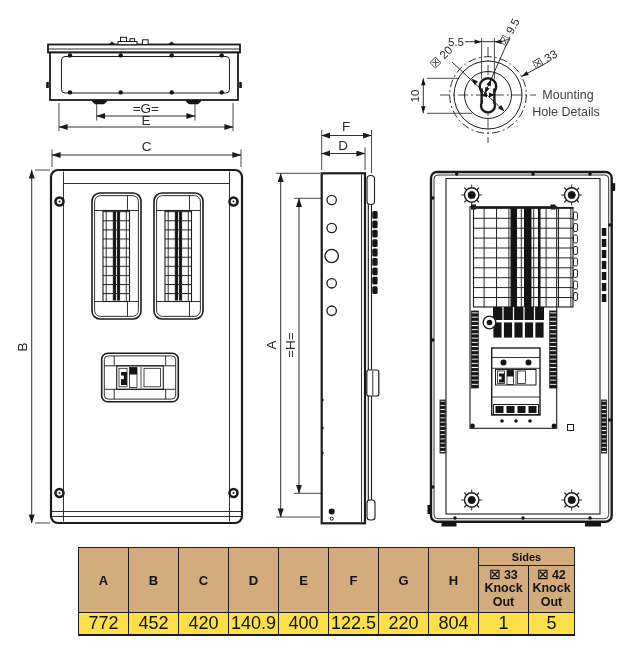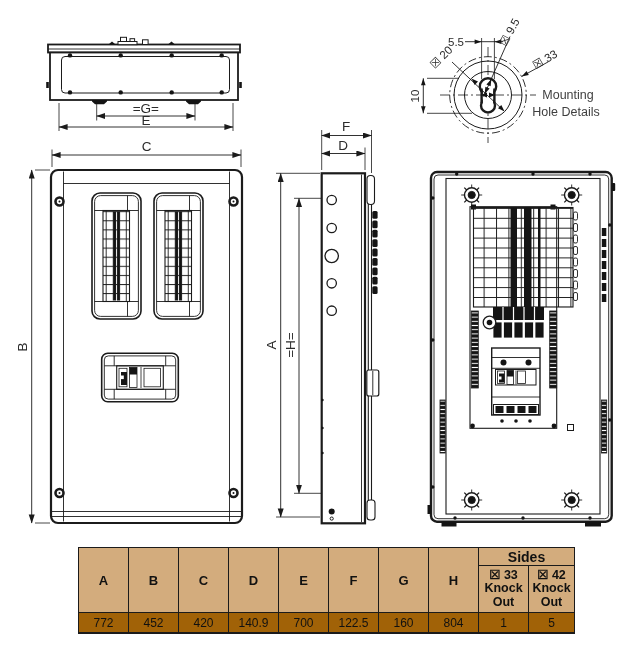--- a/index.html
+++ b/index.html
@@ -8,23 +8,23 @@
   svg text{font-family:"Liberation Sans","DejaVu Sans",sans-serif;fill:#2b2b2b;}
   .dimtxt{font-size:13.5px;}
   .smalltxt{font-size:11.5px;}
   .captxt{font-size:12.5px;fill:#3f3f3f;}
   
   #dimtable{position:absolute;left:78px;top:547px;border-collapse:collapse;
             table-layout:fixed;}
   #dimtable th,#dimtable td{border:1px solid #1b1b1b;text-align:center;vertical-align:middle;
             padding:0;overflow:hidden;}
   #dimtable th{background:#d3ac7d;font-weight:bold;font-size:13px;color:#111;}
-  #dimtable th.sides{height:17px;font-size:14px;}
+  #dimtable th.sides{height:17px;font-size:11px;}
   #dimtable th.ko{white-space:pre-line;line-height:1.08;font-size:12.5px;height:46px;}
-  #dimtable td{background:#a16207;font-size:12px;color:#111;height:19px;border-bottom:2px solid #1b1b1b;}
+  #dimtable td{background:#fde047;font-size:18px;color:#111;height:19px;border-bottom:2px solid #1b1b1b;}
 </style>
 </head>
 <body>
 
 <div id="stage">
 
 <svg width="639" height="548" viewBox="0 0 639 548">
   <defs>
     <marker id="arr" markerWidth="10" markerHeight="8" refX="8.6" refY="3" orient="auto-start-reverse" markerUnits="userSpaceOnUse">
       <path d="M0,0 L9,3 L0,6 z" fill="#1b1b1b"></path>
@@ -389,23 +389,23 @@
 Out</th>
     <th class="ko">☒ 42
 Knock
 Out</th>
   </tr>
   <tr>
     <td>772</td>
     <td>452</td>
     <td>420</td>
     <td>140.9</td>
-    <td>700</td>
+    <td>400</td>
     <td>122.5</td>
-    <td>160</td>
+    <td>220</td>
     <td>804</td>
     <td>1</td>
     <td>5</td>
   </tr>
 </tbody>
     </table>
 
 </div>
 
 </body></html>

